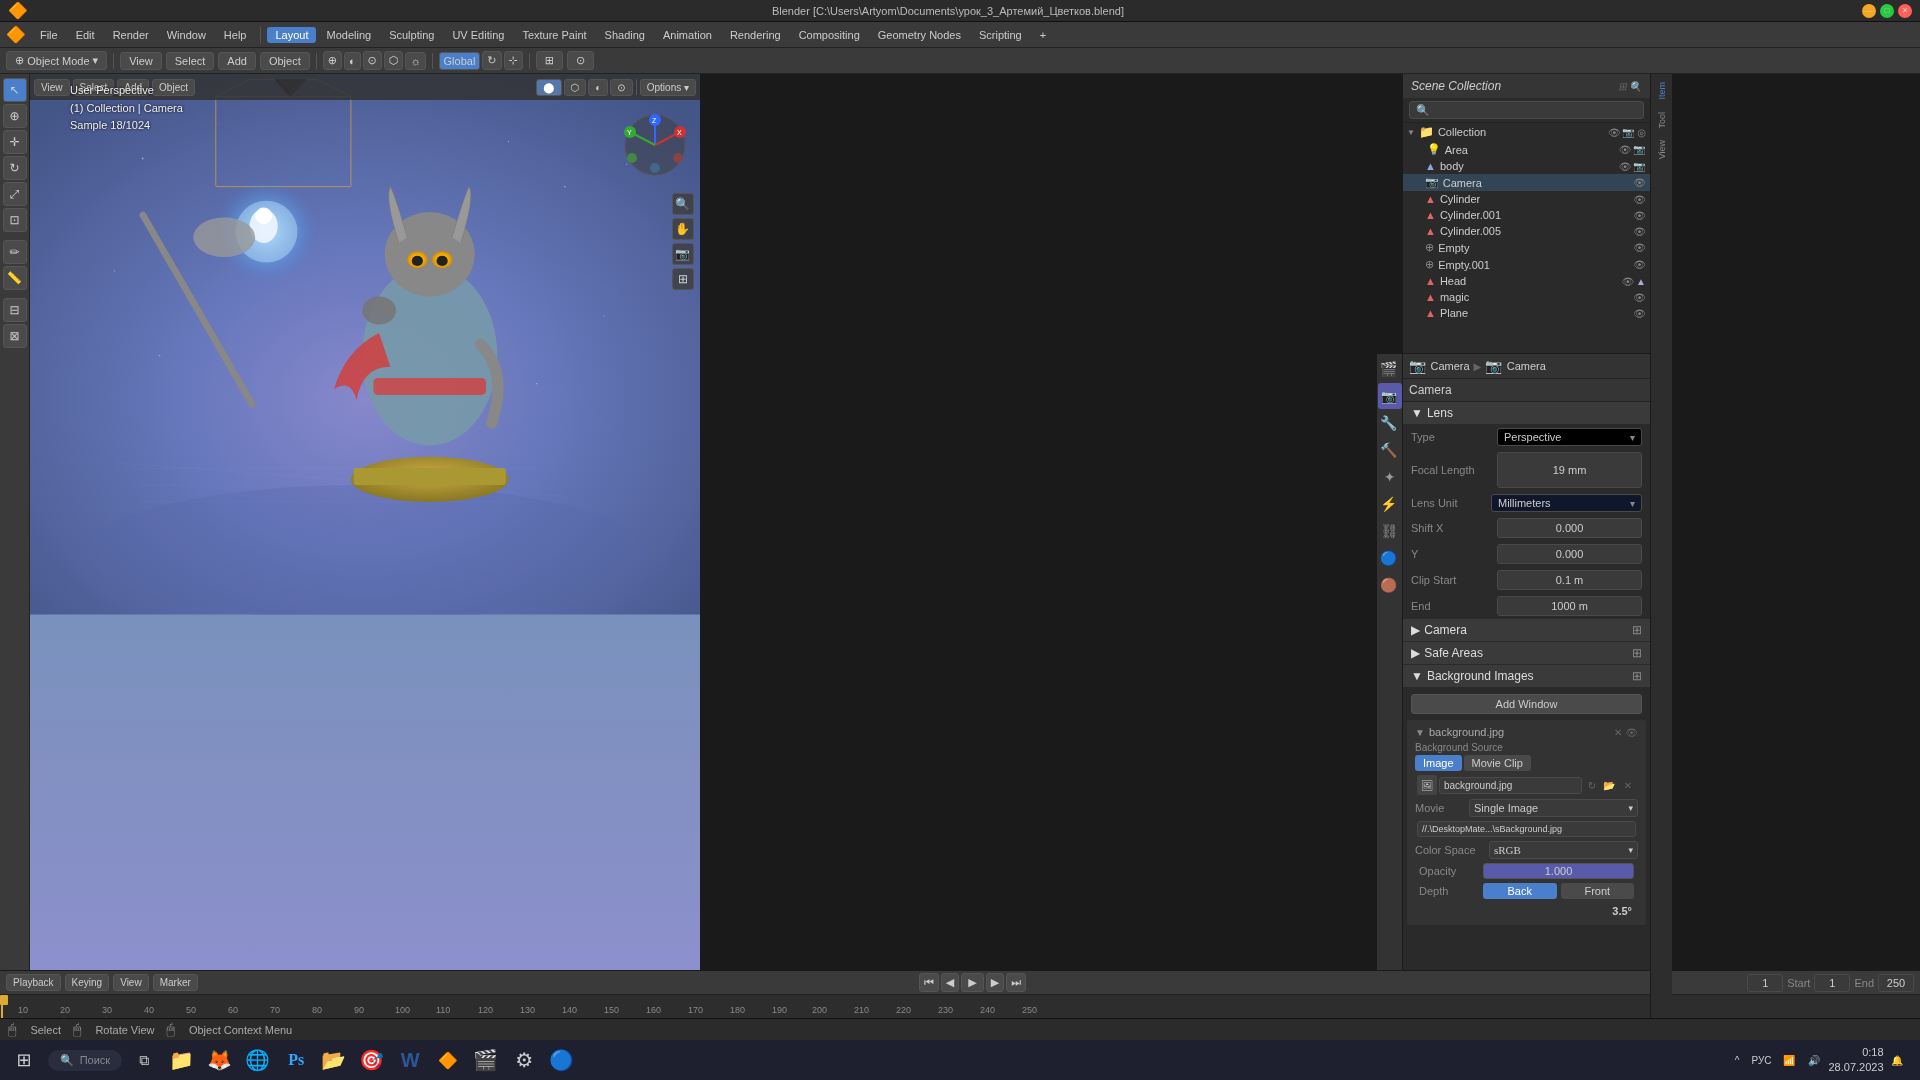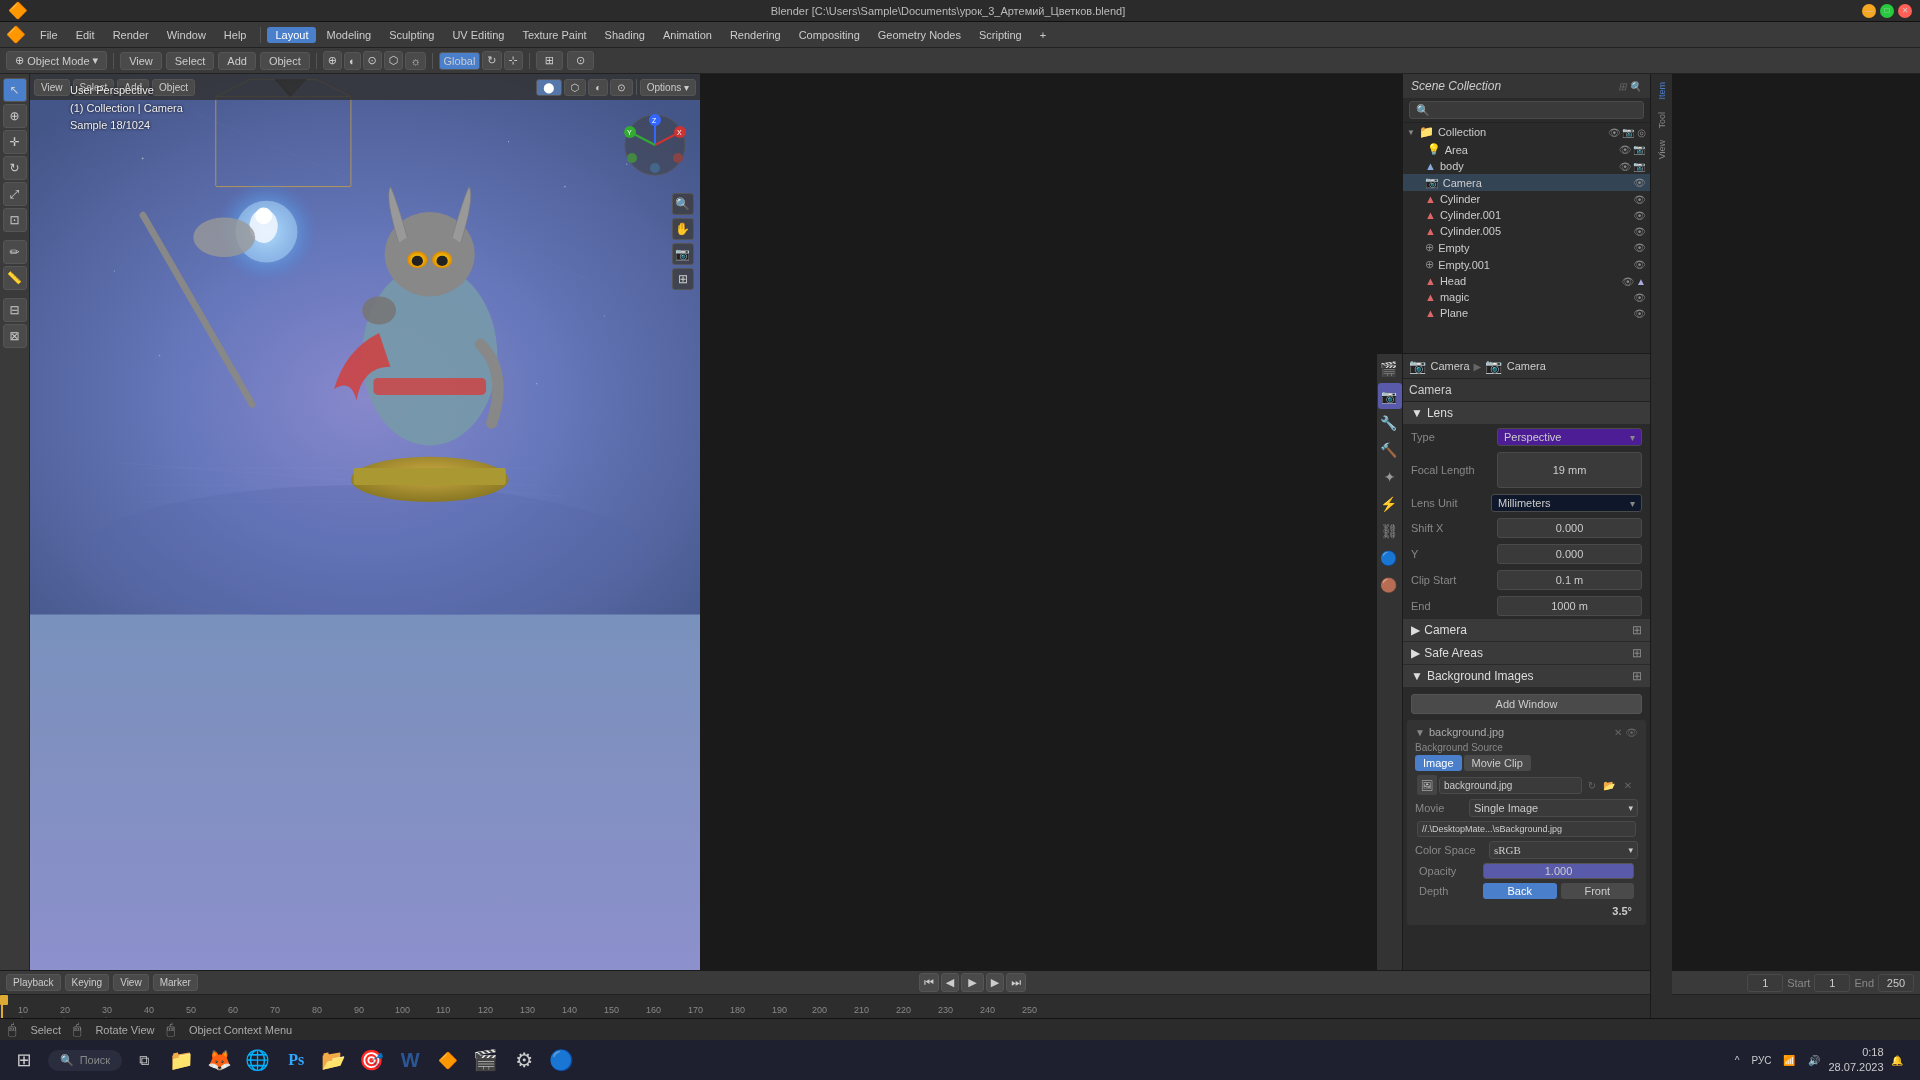--- a/index.html
+++ b/index.html
@@ -594,21 +594,21 @@
       text-align: right;
       line-height: 1.4;
       cursor: pointer;
     }
   </style>
 </head>
 <body>
 
 <div id="titlebar">
   <span style="font-size:16px; margin-right:6px;">🔶</span>
-  <span class="title">Blender [C:\Users\Sample\Documents\урок_3_Артемий_Цветков.blend]</span>
+  <span class="title">Blender [C:\Users\Artyom\Documents\урок_3_Артемий_Цветков.blend]</span>
   <div class="win-controls">
     <div class="win-btn minimize">—</div>
     <div class="win-btn maximize">□</div>
     <div class="win-btn close">✕</div>
   </div>
 </div>
 
 <div id="menubar">
   <span style="font-size:16px; margin-right:4px;">🔶</span>
   <div class="menu-item">File</div>
@@ -931,21 +931,21 @@
     <span>Camera</span>
   </div>
 
   <div class="lens-section-header">
     <span>▼</span>
     <span>Lens</span>
   </div>
 
   <div style="display:flex; align-items:center; padding:3px 8px; gap:6px;">
     <span style="font-size:11px; color:#888; width:80px;">Type</span>
-    <div style="flex:1; background:#4c1d95; border:1px solid #4a4a4a; border-radius:3px; padding:2px 6px; display:flex; align-items:center; justify-content:space-between;">
+    <div style="flex:1; background:#000000; border:1px solid #4a4a4a; border-radius:3px; padding:2px 6px; display:flex; align-items:center; justify-content:space-between;">
       <span style="font-size:11px; color:#ccc;">Perspective</span>
       <span style="font-size:10px; color:#888;">▾</span>
     </div>
   </div>
 
   <div style="display:flex; align-items:center; padding:3px 8px; gap:6px;">
     <span style="font-size:11px; color:#888; width:80px;">Focal Length</span>
     <div style="flex:1; background:#3a3a3a; border:1px solid #4a4a4a; border-radius:3px; padding:10px 6px; text-align:center;">
       <span style="font-size:11px; color:#ccc;">19 mm</span>
     </div>

